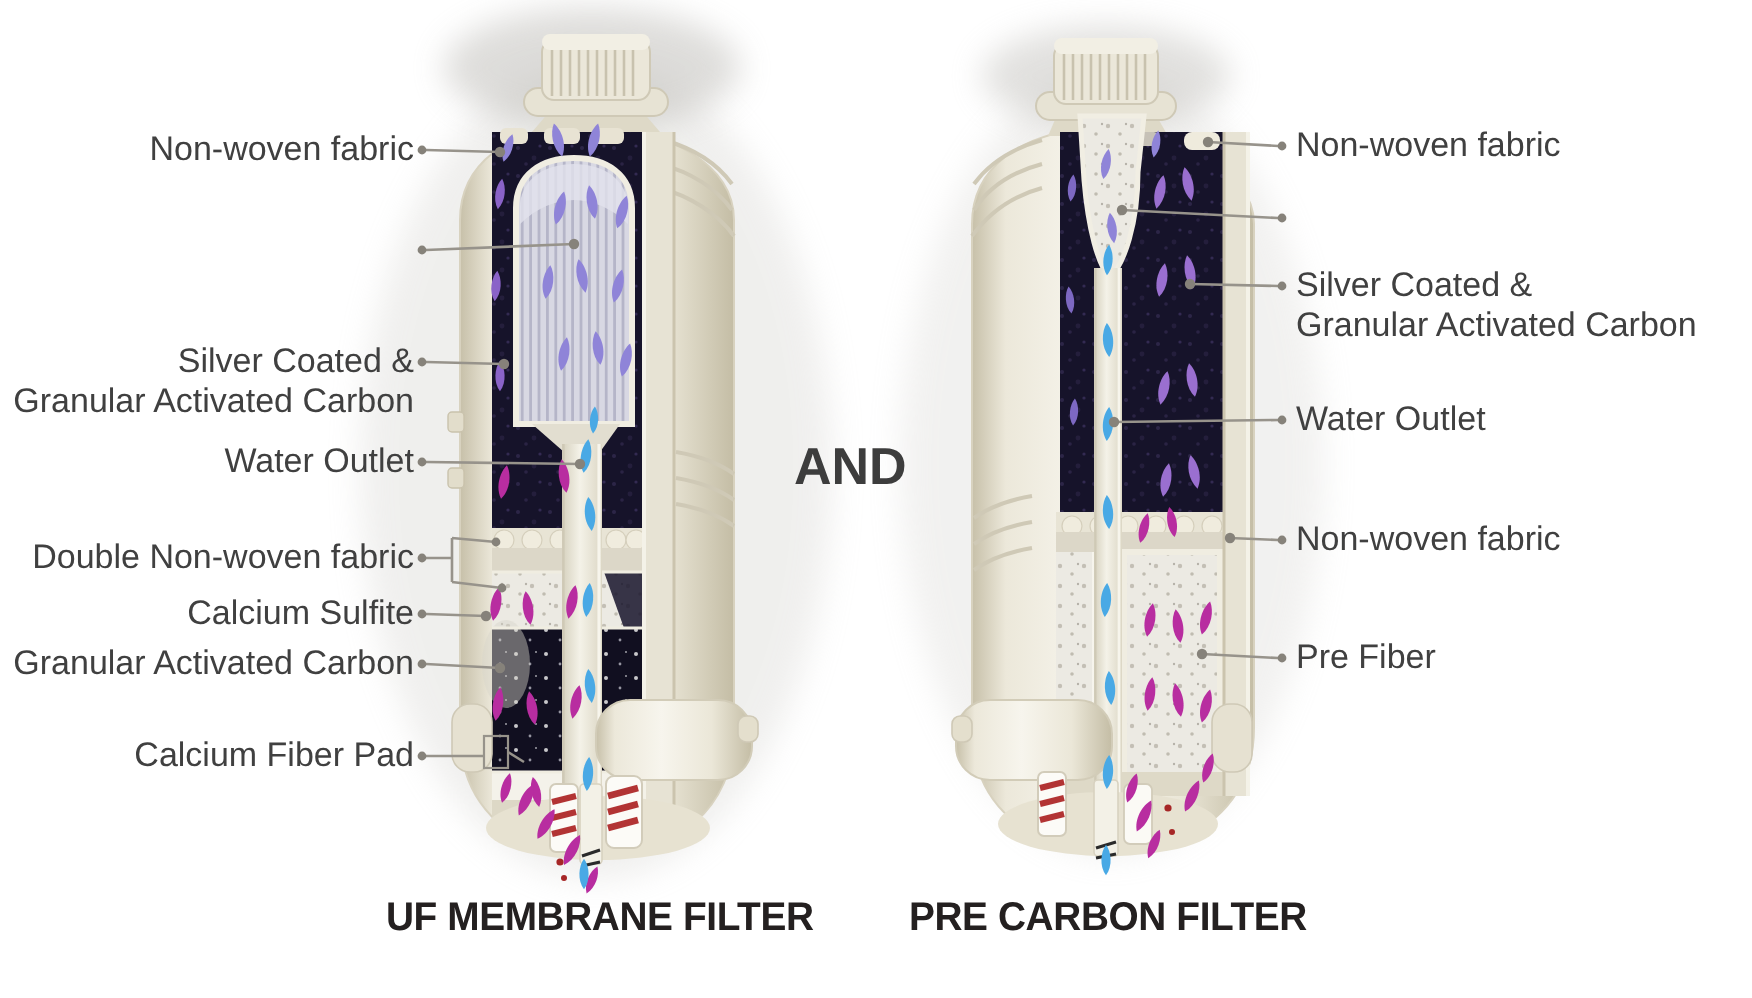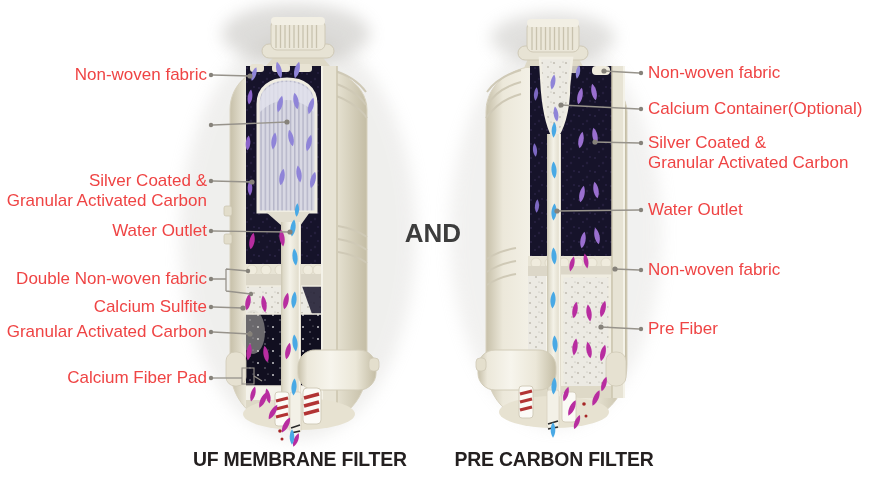--- a/index.html
+++ b/index.html
@@ -1,28 +1,28 @@
 <!DOCTYPE html>
 <html><head>
 <meta charset="utf-8">
 <style>
   html,body{margin:0;padding:0;background:#fff;}
   .canvas{position:relative;width:876px;height:499px;background:#ffffff;overflow:hidden;
           font-family:"Liberation Sans",sans-serif;}
   .art{position:absolute;left:0;top:0;}
-  .lbl{position:absolute;font-size:17px;line-height:20px;color:#ef4444;white-space:pre-line;}
+  .lbl{position:absolute;font-size:17px;line-height:20px;color:#404040;white-space:pre-line;}
   .lbl.left{right:669px;text-align:right;white-space:pre;}
   .lbl.left.multi{white-space:pre-line;}
   .lbl.right{left:648px;text-align:left;white-space:pre;}
   .lbl.right.multi{white-space:pre-line;}
   .title{position:absolute;top:448px;font-size:20px;font-weight:bold;color:#242020;
          white-space:nowrap;letter-spacing:-0.2px;transform:scaleX(.97);}
   .title.t1{left:190px;width:196px;text-align:center;}
   .title.t2{left:452px;width:166px;text-align:center;}
-  .and{position:absolute;left:397px;top:218px;width:64px;text-align:right;
+  .and{position:absolute;left:397px;top:218px;width:64px;text-align:left;
        font-size:26px;font-weight:600;color:#3d3d3d;}
 </style>
 </head>
 <body>
 
 <div class="canvas">
 
 <svg class="art" width="876" height="499" viewBox="0 0 876 499">
   <defs>
     <filter id="soft" x="-60%" y="-60%" width="220%" height="220%">
@@ -394,21 +394,20 @@
 <div class="lbl left" style="top:65px">Non-woven fabric</div>
 <div class="lbl left multi" style="top:171px">Silver Coated &amp;
 Granular Activated Carbon</div>
 <div class="lbl left" style="top:221px">Water Outlet</div>
 <div class="lbl left" style="top:297px">Calcium Sulfite</div>
 <div class="lbl left" style="top:269px">Double Non-woven fabric</div>
 <div class="lbl left" style="top:322px">Granular Activated Carbon</div>
 <div class="lbl left" style="top:368px">Calcium Fiber Pad</div>
 
 <div class="lbl right" style="top:63px">Non-woven fabric</div>
-<div class="lbl right" style="top:99px">Calcium Container(Optional)</div>
 <div class="lbl right multi" style="top:133px">Silver Coated &amp;
 Granular Activated Carbon</div>
 <div class="lbl right" style="top:200px">Water Outlet</div>
 <div class="lbl right" style="top:260px">Non-woven fabric</div>
 <div class="lbl right" style="top:319px">Pre Fiber</div>
 
 <div class="and">AND</div>
 <div class="title t1">UF MEMBRANE FILTER</div>
 <div class="title t2">PRE CARBON FILTER</div>
 

